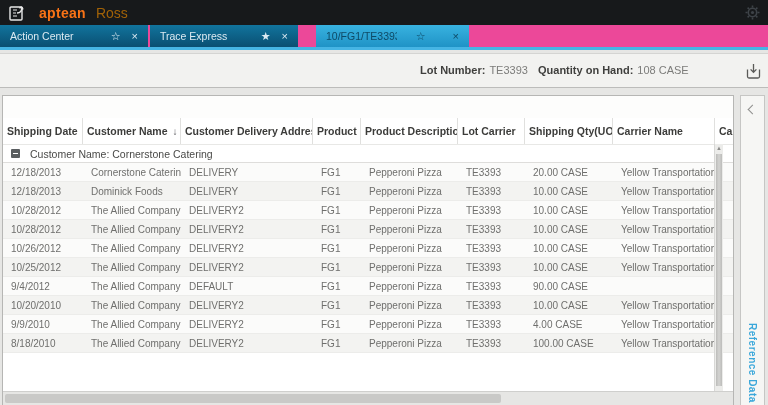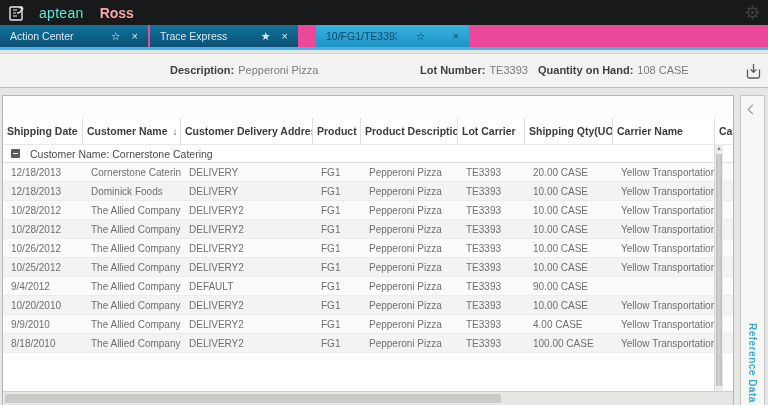--- a/index.html
+++ b/index.html
@@ -3,22 +3,22 @@
 <meta charset="utf-8">
 <style>
   html,body{margin:0;padding:0;}
   body{font-family:"Liberation Sans", sans-serif;}
   #screen{position:relative;width:768px;height:405px;background:#e6e6e4;overflow:hidden;}
 
   
   .topbar{position:absolute;top:0;left:0;right:0;height:25px;background:#17191b;display:flex;align-items:center;}
   .app-icon{margin-left:9px;width:19px;height:17px;display:block;}
   .logo{margin-left:11px;font-size:14px;white-space:nowrap;}
-  .logo-aptean{color:#5eead4;font-weight:normal;letter-spacing:.3px;}
-  .logo-ross{color:#fca5a5;font-weight:700;margin-left:16px;}
+  .logo-aptean{color:#f97316;font-weight:bold;letter-spacing:.3px;}
+  .logo-ross{color:#a16207;font-weight:400;margin-left:10px;}
   .gear{position:absolute;right:7px;top:4px;width:17px;height:17px;}
 
   
   .tabbar{position:absolute;top:25px;left:0;right:0;height:22px;background:#ec4899;}
   .tab{position:absolute;top:0;height:22px;display:flex;align-items:center;box-sizing:border-box;padding:0 8px 0 10px;font-size:10.5px;cursor:default;}
   .tab-1{left:0;width:148px;background:linear-gradient(#11749d,#0a4f72);color:#dceaf2;}
   .tab-2{left:150px;width:148px;background:linear-gradient(#11749d,#0a4f72);color:#dceaf2;}
   .tab-3{left:316px;width:153px;background:linear-gradient(#38b2e0,#1f93c6);color:#0e4a66;font-weight:normal;gap:16px;}
   .tab-label{white-space:nowrap;overflow:hidden;}
   .tab-star{margin-left:auto;font-size:11px;padding:0 3px;}
@@ -98,23 +98,20 @@
     </div>
     <div class="tab tab-3">
       <span class="tab-label">10/FG1/TE3393</span>
       <span class="tab-star">☆</span>
       <span class="tab-close">×</span>
     </div>
   </div>
   <div class="cyanline"></div>
 
   <div class="infobar">
-    <div class="field f1">
-      <b>Description:</b><span class="val">Pepperoni Pizza</span>
-    </div>
     <div class="field f2">
       <b>Lot Number:</b><span class="val">TE3393</span>
     </div>
     <div class="field f3">
       <b>Quantity on Hand:</b><span class="val">108 CASE</span>
     </div>
     <svg class="export-icon" viewBox="0 0 15 16">
       <path d="M1.5 6.5 v7 a1.5 1.5 0 0 0 1.5 1.5 h9 a1.5 1.5 0 0 0 1.5 -1.5 v-7" fill="none" stroke="#5a5a58" stroke-width="1.3"></path>
       <path d="M7.5 1 v8 M4.6 6.4 l2.9 2.9 l2.9 -2.9" fill="none" stroke="#5a5a58" stroke-width="1.3"></path>
     </svg>

